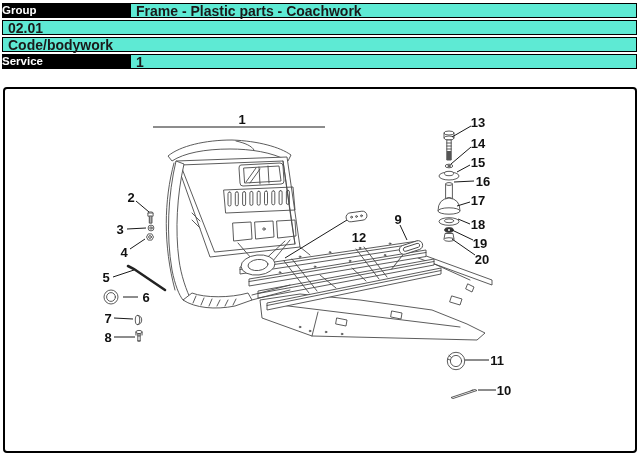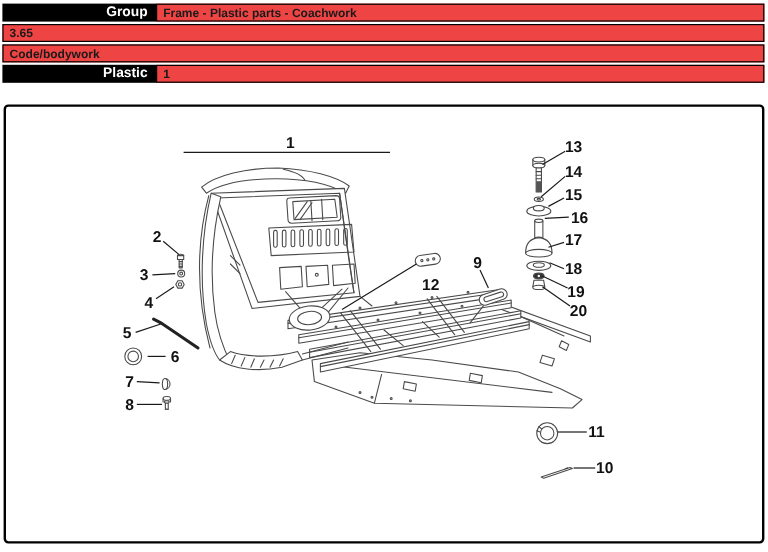--- a/index.html
+++ b/index.html
@@ -2,51 +2,51 @@
 <html><head>
 <meta charset="utf-8">
 <style>
   html,body{margin:0;padding:0;background:#fff;}
   .page{position:relative;width:640px;height:460px;background:#ffffff;
         font-family:"Liberation Sans",sans-serif;overflow:hidden;}
   
   .htable{position:absolute;left:2px;top:3px;width:635px;}
   .trow{display:flex;height:15px;margin-bottom:2px;}
   .tlabel{width:128px;background:#000000;color:#ffffff;font-weight:bold;
-          font-size:11.5px;line-height:15px;text-align:right;padding-right:7px;
+          font-size:11.5px;line-height:15px;text-align:left;padding-right:7px;
           box-sizing:border-box;}
-  .tvalue{flex:1;border:1px solid #000000;font-size:10px;font-weight:bold;
+  .tvalue{flex:1;border:1px solid #000000;font-size:14px;font-weight:bold;
           color:#1a1a1a;line-height:13px;padding:1px 0 0 5px;box-sizing:border-box;
-          background:#ef4444;}
+          background:#5eead4;}
   
   svg{position:absolute;left:0;top:0;}
   .art{stroke:#4a4a4a;stroke-width:0.9;fill:none;stroke-linecap:round;stroke-linejoin:round;}
   .artw{stroke:#4a4a4a;stroke-width:0.9;fill:#ffffff;stroke-linejoin:round;}
   .lead{stroke:#1a1a1a;stroke-width:1;fill:none;}
   .callout{font:bold 13px "Liberation Sans",sans-serif;fill:#111;
            text-anchor:middle;dominant-baseline:central;}
 </style>
 </head>
 <body>
 
 <div class="page">
 
   <div class="htable">
     <div class="trow">
       <div class="tlabel">Group</div>
       <div class="tvalue">Frame - Plastic parts - Coachwork</div>
     </div>
     <div class="trow">
-      <div class="tvalue">3.65</div>
+      <div class="tvalue">02.01</div>
     </div>
     <div class="trow">
       <div class="tvalue">Code/bodywork</div>
     </div>
     <div class="trow">
-      <div class="tlabel">Plastic</div>
+      <div class="tlabel">Service</div>
       <div class="tvalue">1</div>
     </div>
   </div>
 
   <svg width="640" height="460" viewBox="0 0 640 460">
 
     <rect x="4" y="88" width="632" height="364" rx="3" fill="#ffffff" stroke="#000000" stroke-width="2"></rect>
 
     <g>
 

